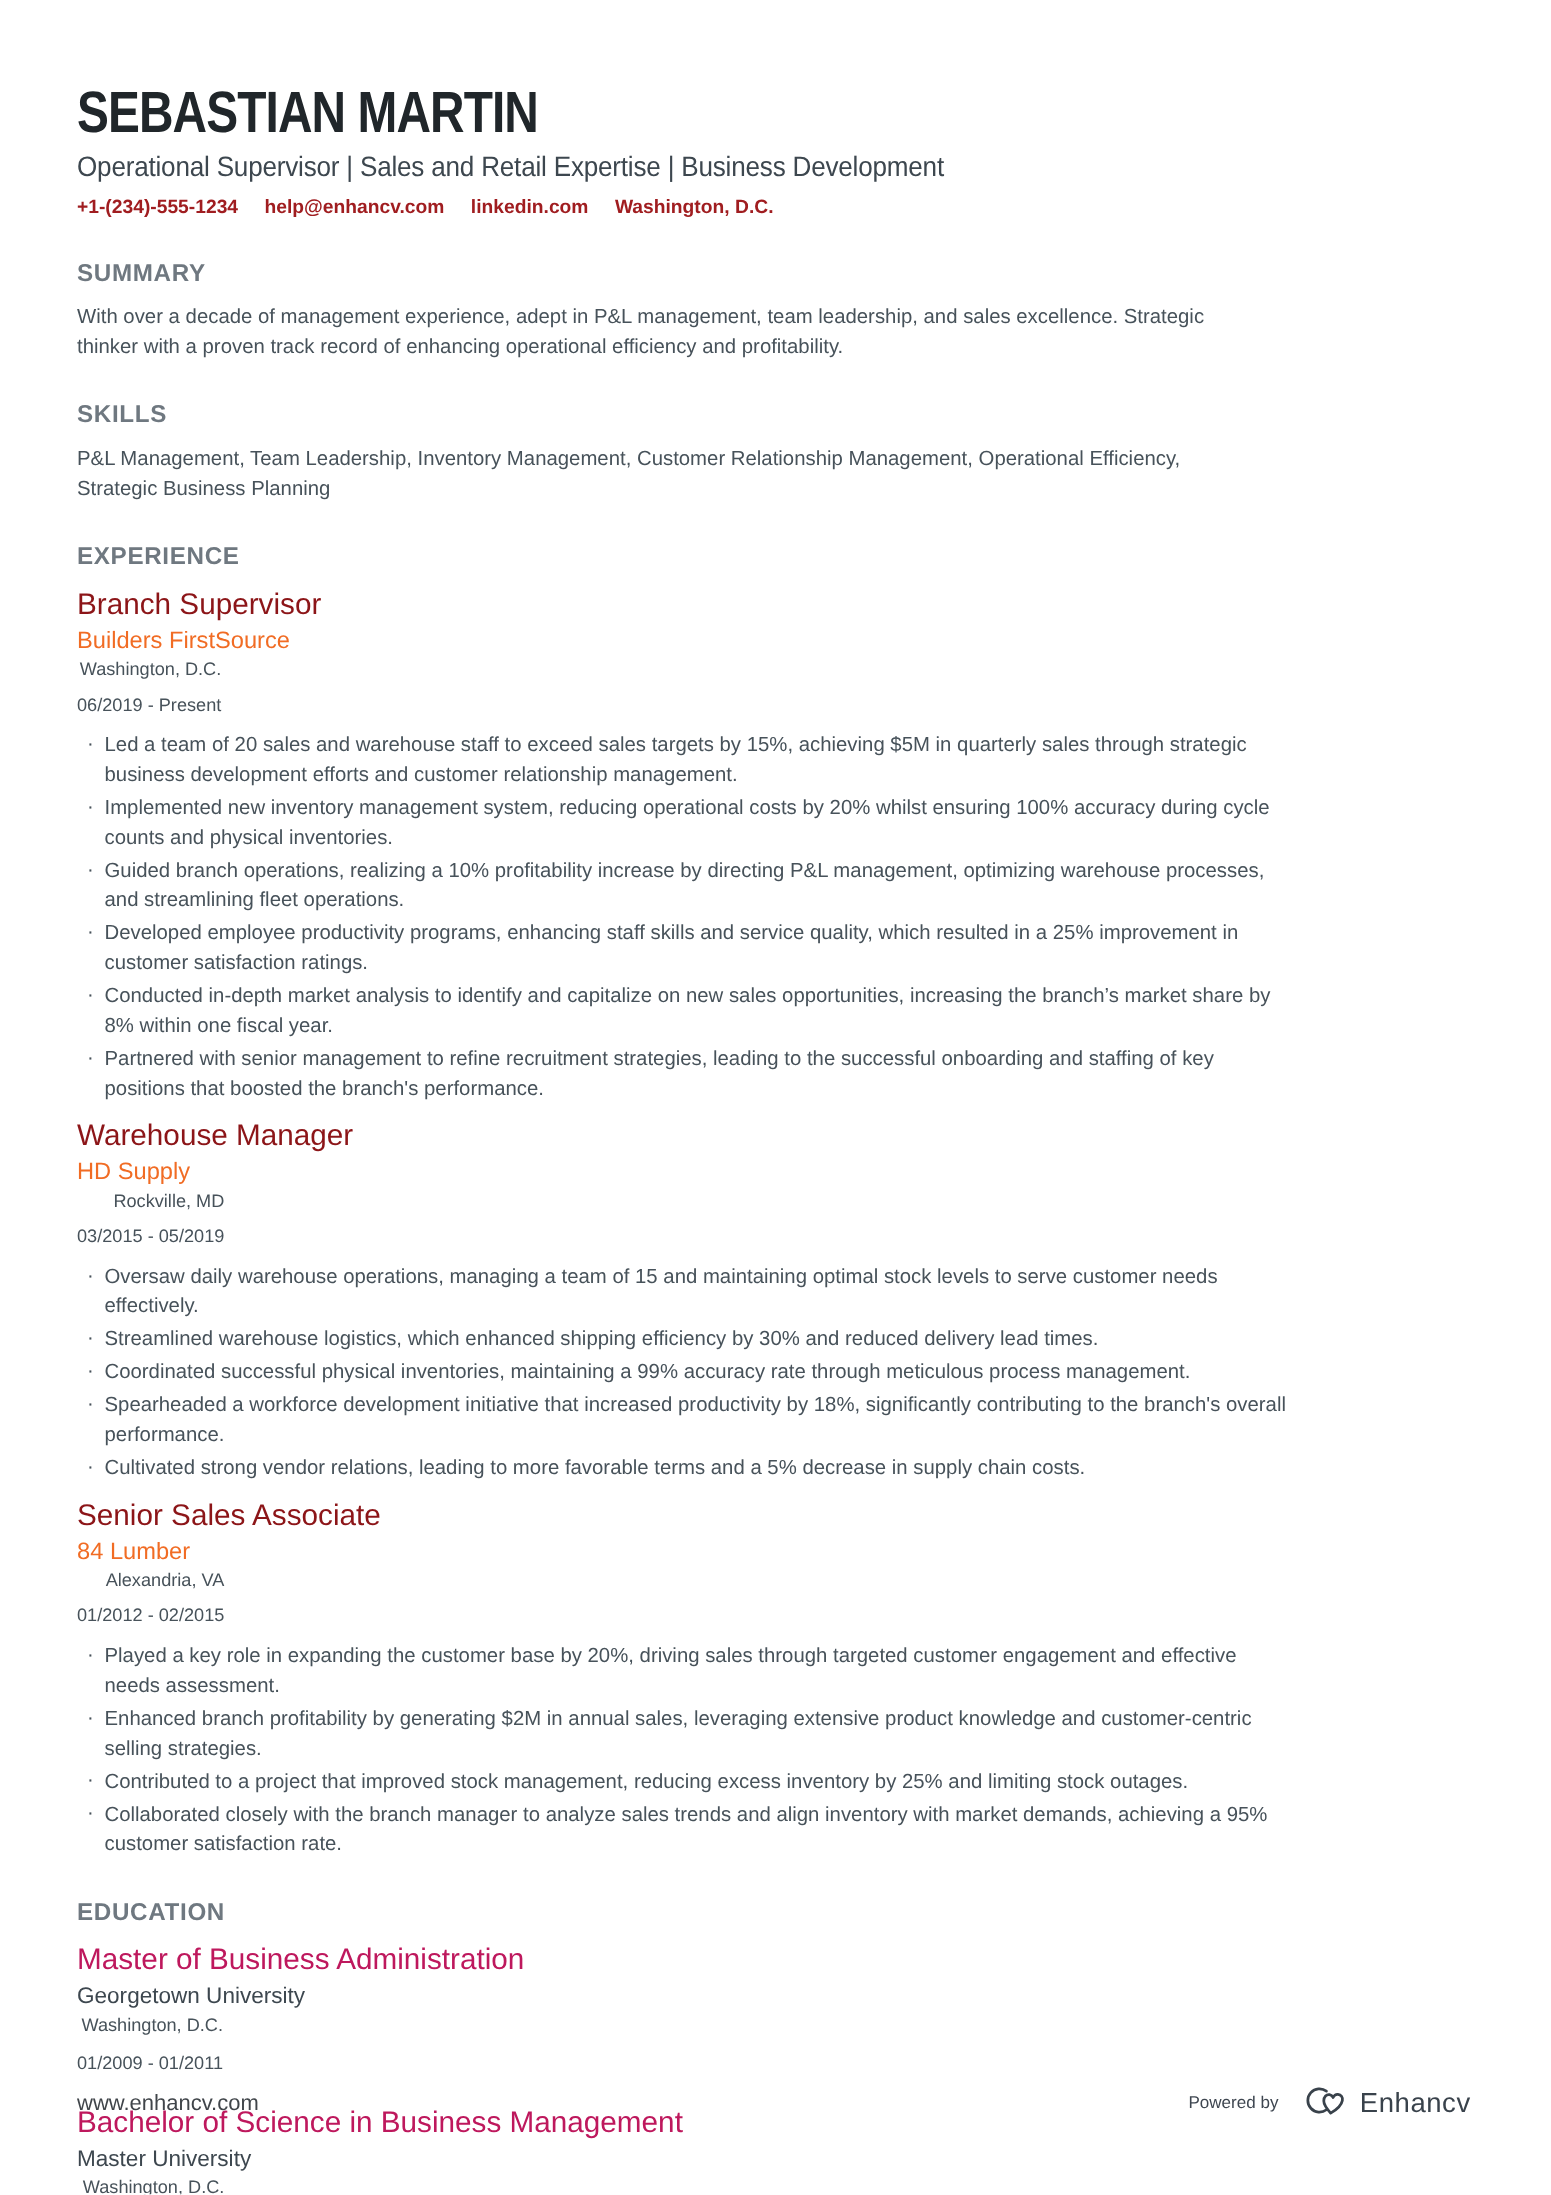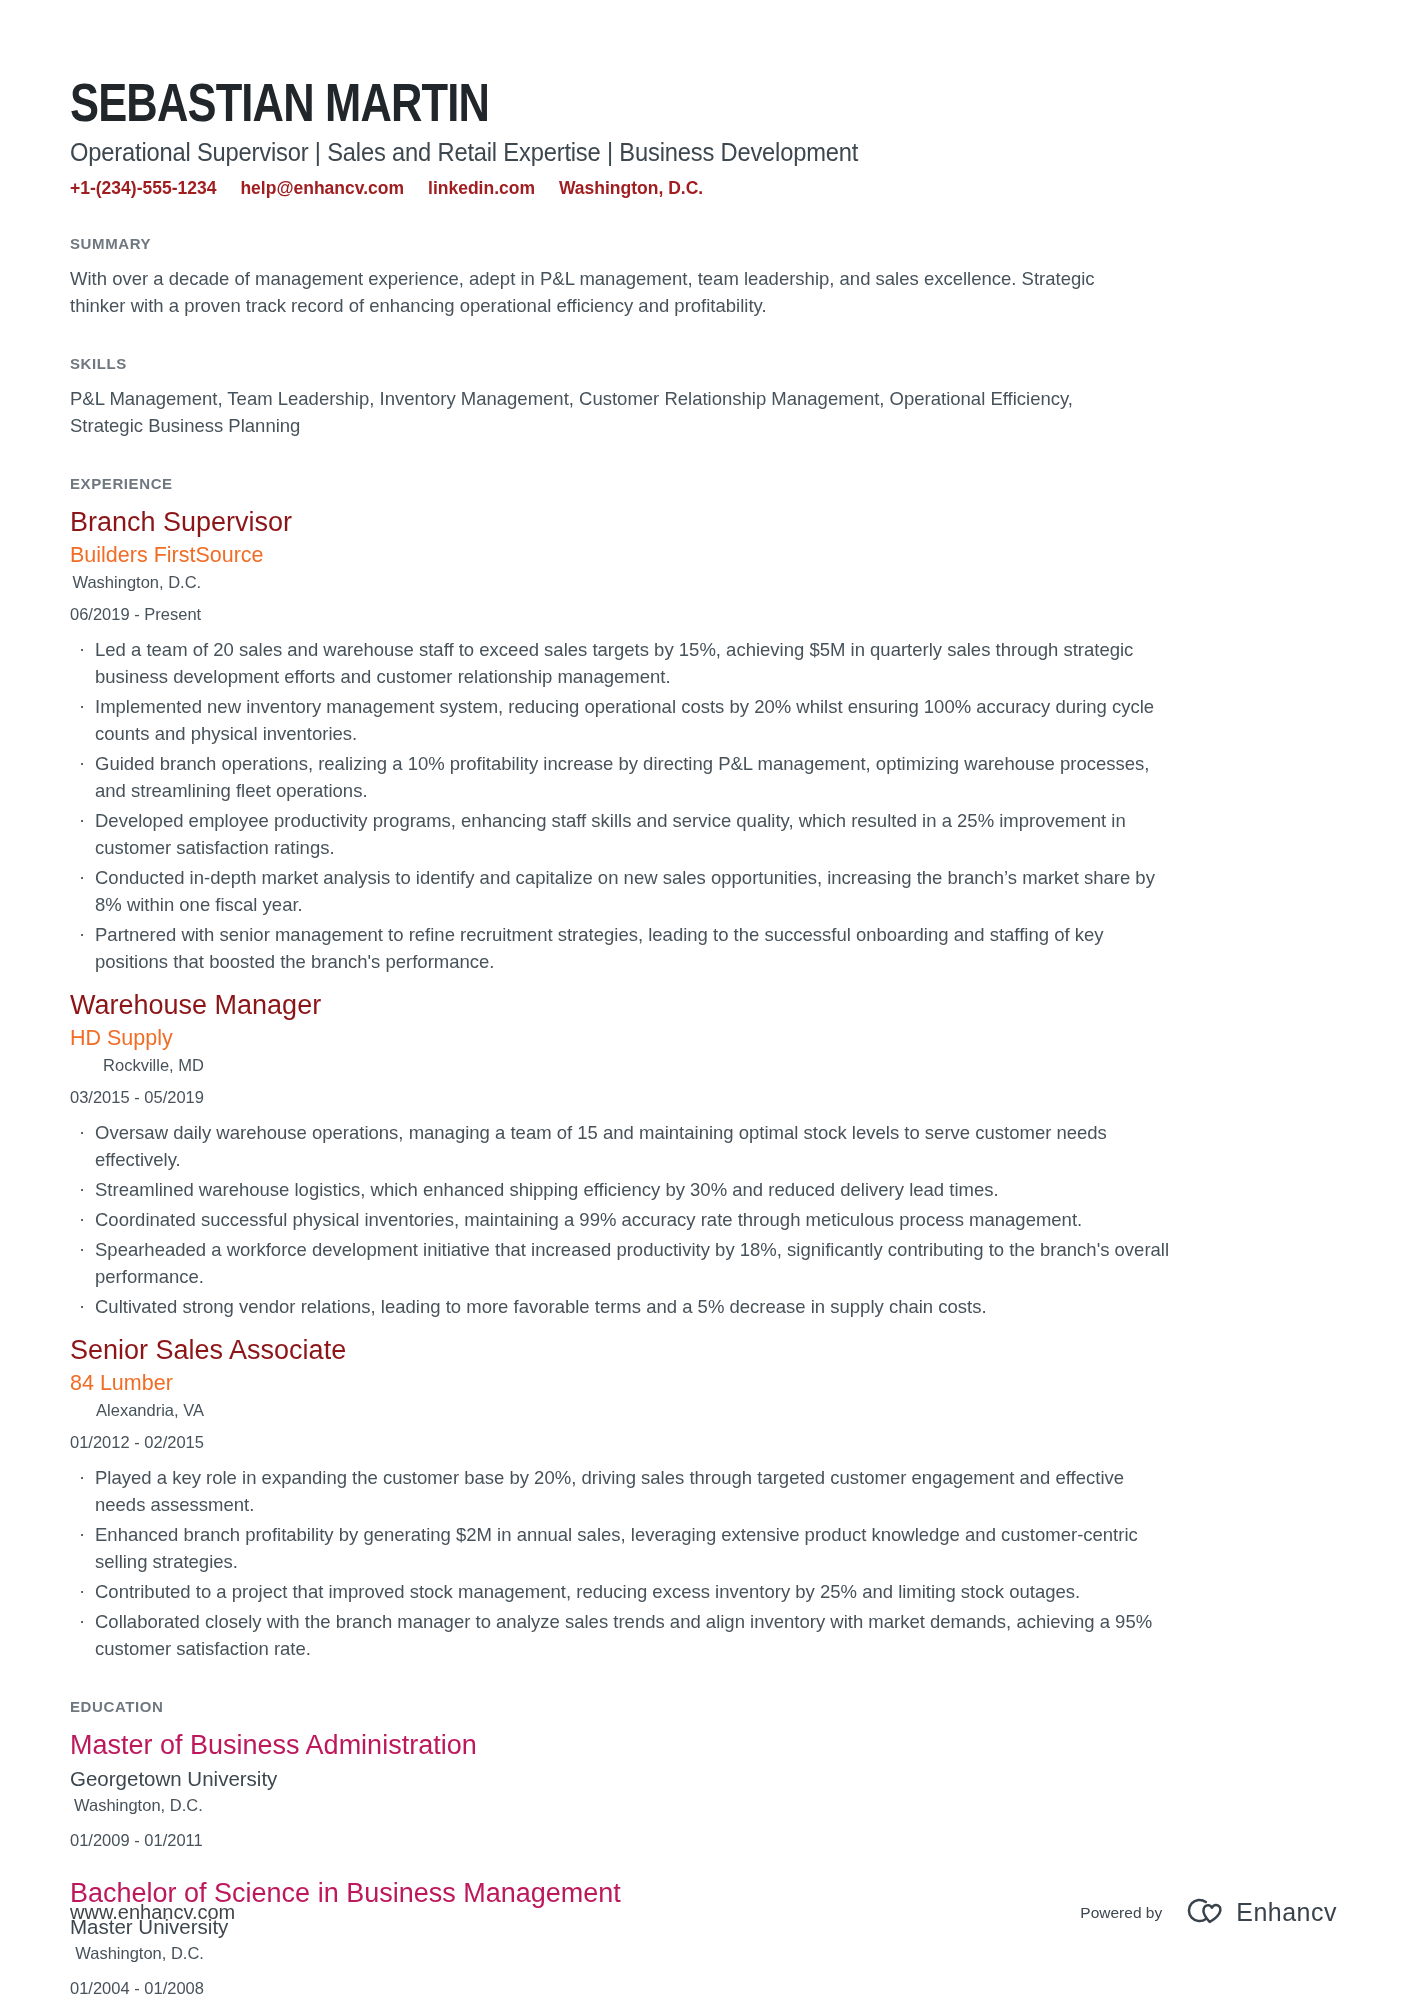--- a/index.html
+++ b/index.html
@@ -41,21 +41,21 @@
     margin-top: 11px;
     font-size: 17.5px;
     color: #a01d20;
   }
   .contact-item { white-space: nowrap; font-weight: bold; }
 
   
   .section { margin-top: 36px; }
   .section-heading {
     margin: 0 0 13px 0;
-    font-size: 15px;
+    font-size: 22px;
     font-weight: 700;
     letter-spacing: 0.6px;
     color: #6f7880;
   }
   .body-text {
     margin: 0;
     font-size: 18.5px;
     line-height: 27px;
     color: #47525a;
     max-width: 1075px;

